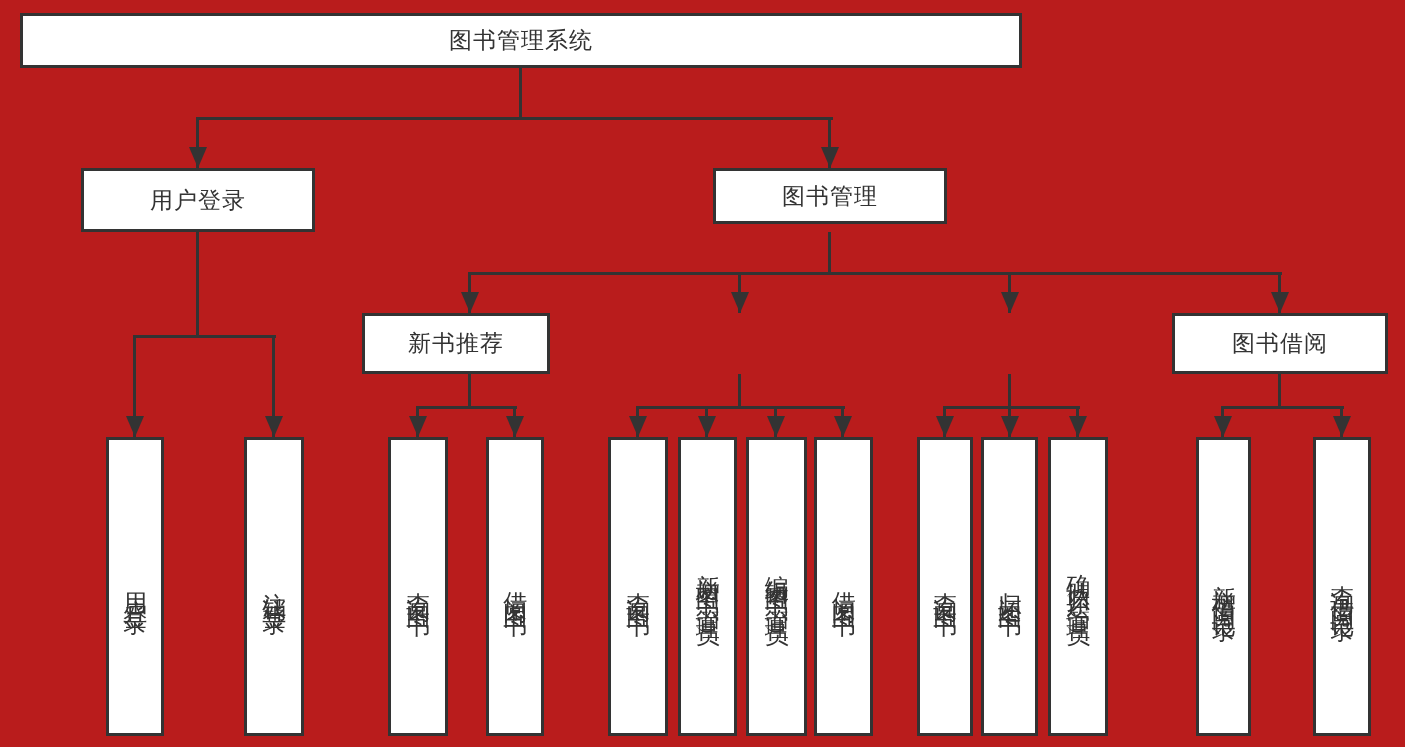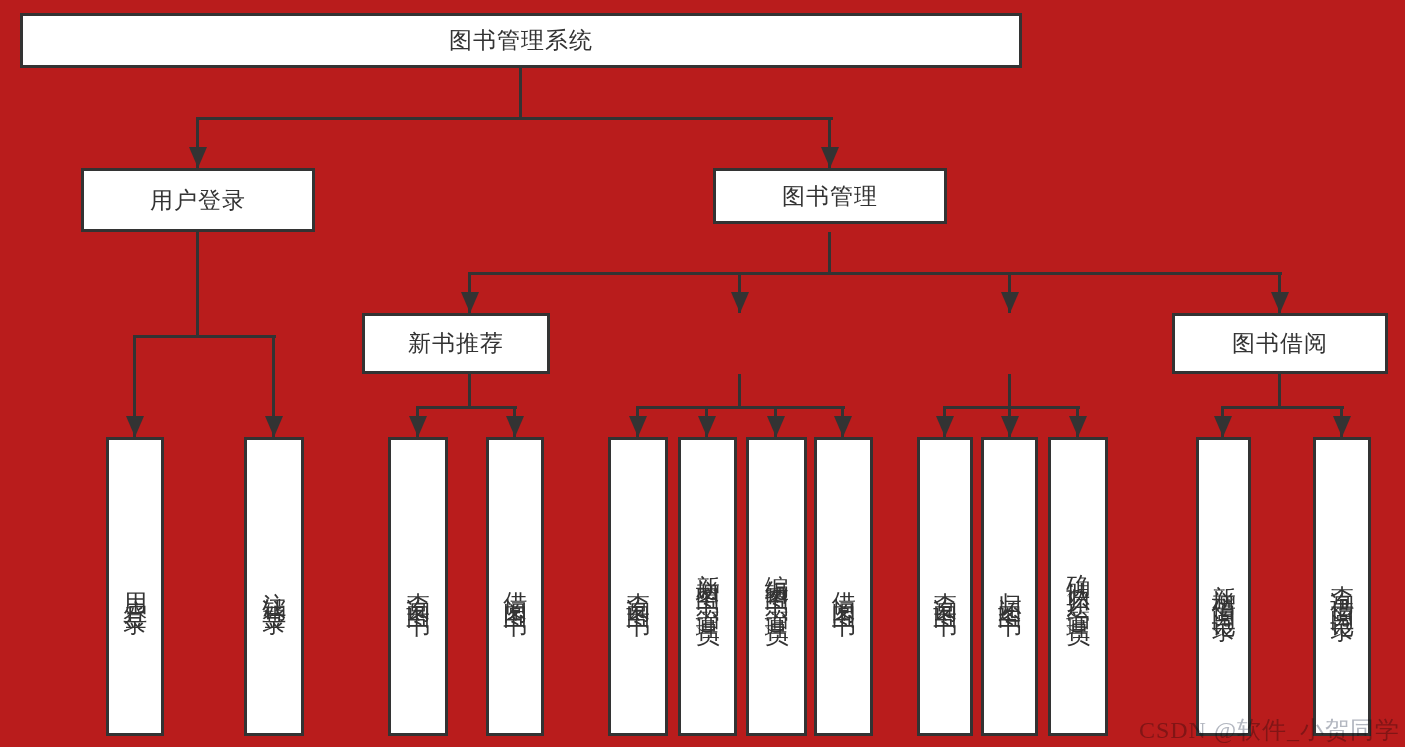--- a/index.html
+++ b/index.html
@@ -114,15 +114,14 @@
   <div class="box leaf" style="left:746px;  top:437px; width:61px; height:299px;">编辑图书（管理员）</div>
   <div class="box leaf" style="left:814px;  top:437px; width:59px; height:299px;">借阅图书</div>
 
   <div class="box leaf" style="left:917px;  top:437px; width:56px; height:299px;">查询图书</div>
   <div class="box leaf" style="left:981px;  top:437px; width:57px; height:299px;">归还图书</div>
   <div class="box leaf" style="left:1048px; top:437px; width:60px; height:299px;">确认归还（管理员）</div>
 
   <div class="box leaf" style="left:1196px; top:437px; width:55px; height:299px;">新增借阅记录</div>
   <div class="box leaf" style="left:1313px; top:437px; width:58px; height:299px;">查询借阅记录</div>
 
-  <div id="watermark">CSDN @软件_小贺同学</div>
 
 </div>
 
 </body></html>

